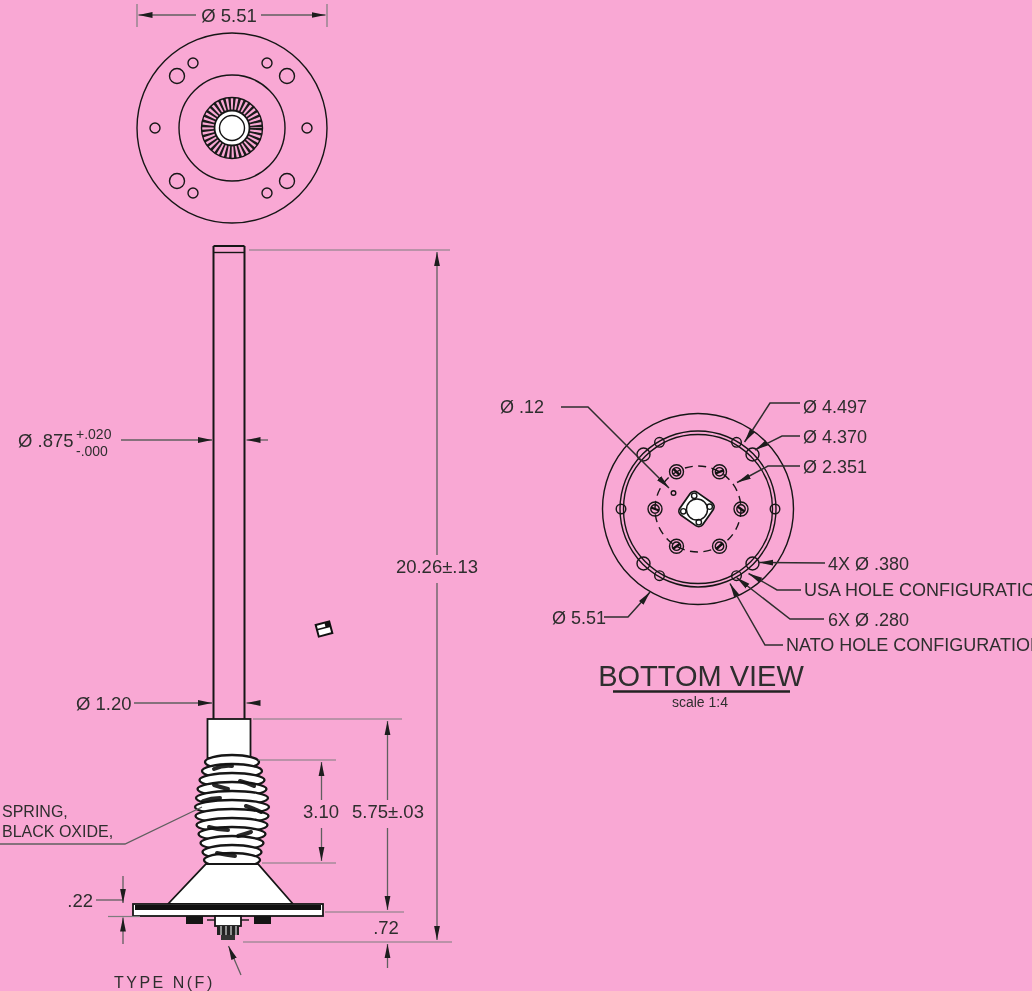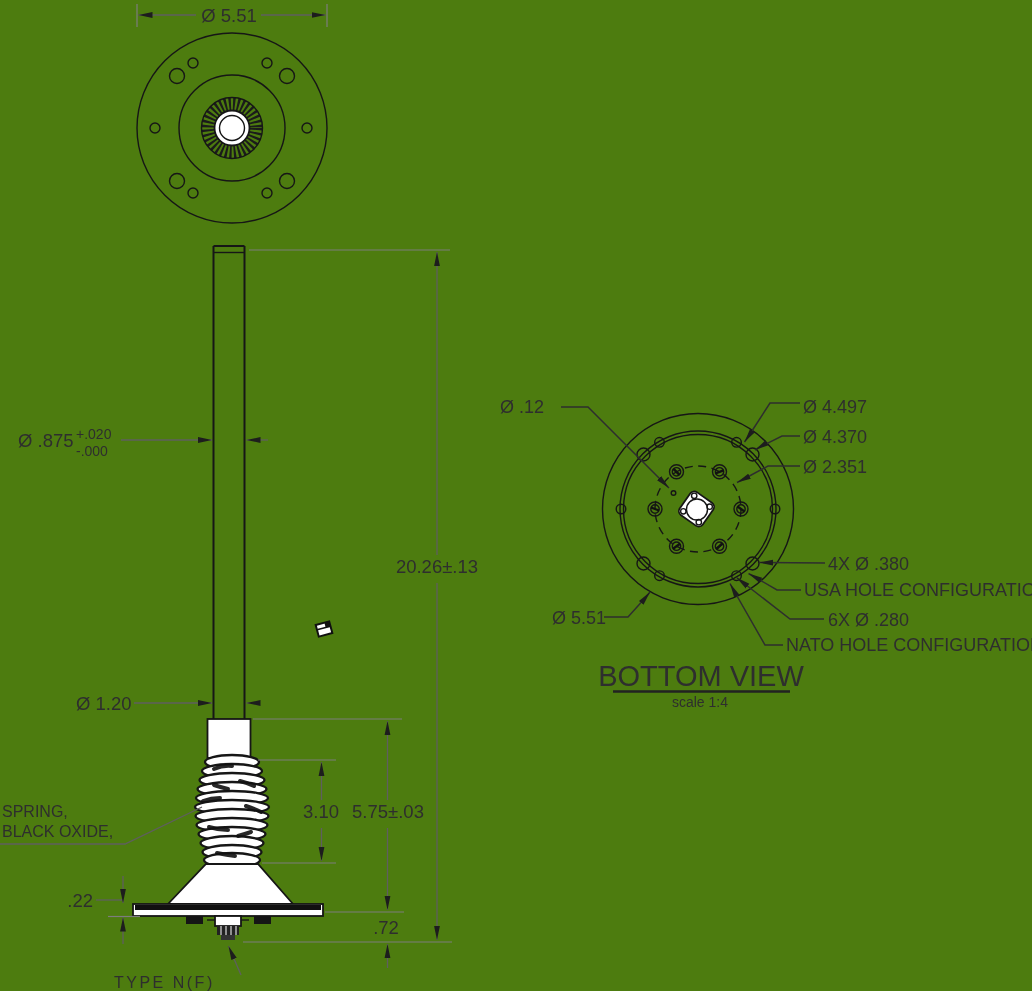--- a/index.html
+++ b/index.html
@@ -1,16 +1,16 @@
 <!DOCTYPE html>
 <html><head>
 <meta charset="utf-8">
 <style>
   html,body{margin:0;padding:0;background:#ffffff;}
-  .stage{position:relative;width:1032px;height:991px;background:#4d7c0f;overflow:hidden;}
+  .stage{position:relative;width:1032px;height:991px;background:#f9a8d4;overflow:hidden;}
   svg{display:block;}
   text{font-family:"Liberation Sans",sans-serif;fill:#2e2e2e;}
   .geo{stroke:#161616;stroke-width:2;fill:none;}
   .geof{stroke:#161616;stroke-width:1.8;fill:#ffffff;}
   .geothin{stroke:#161616;stroke-width:1.4;fill:none;}
   .coil{stroke:#161616;stroke-width:2.3;fill:#ffffff;}
   .oxide{stroke:#111;stroke-width:4;stroke-linecap:round;fill:none;opacity:.9;}
   .dim{stroke:#5f5f5f;stroke-width:1.3;fill:none;}
   .ext{stroke:#7d7d7d;stroke-width:1.2;fill:none;}
   .lead{stroke:#2e2e2e;stroke-width:1.5;fill:none;}

